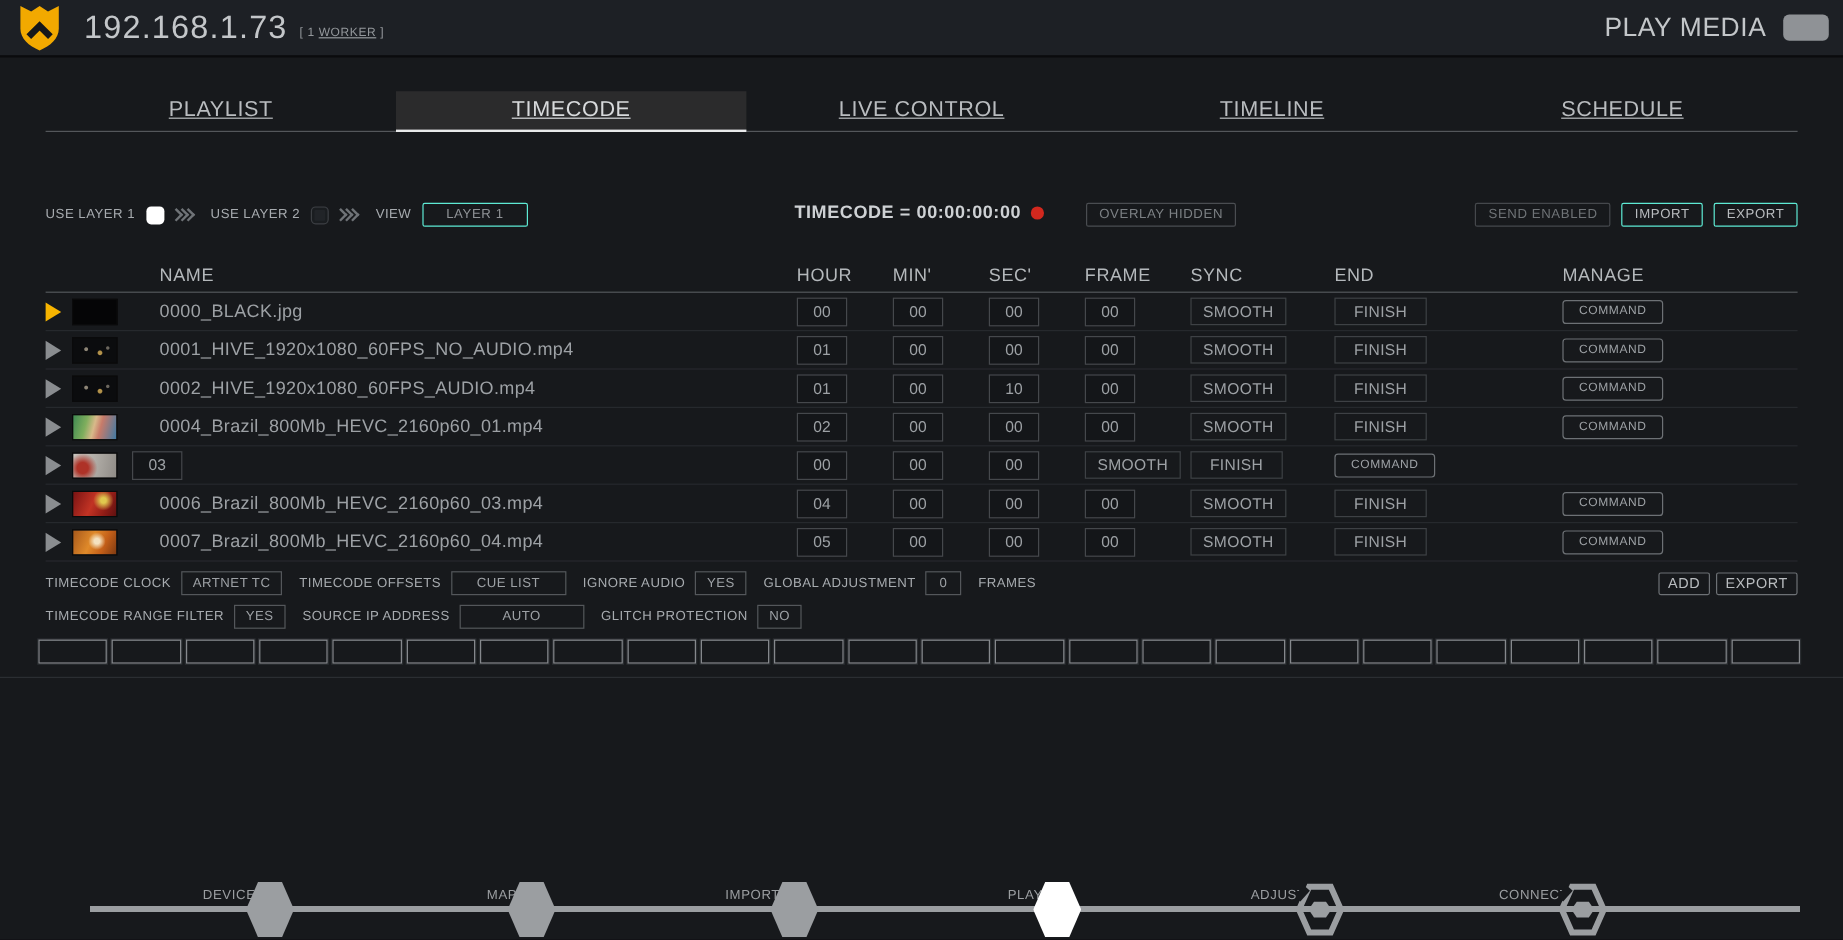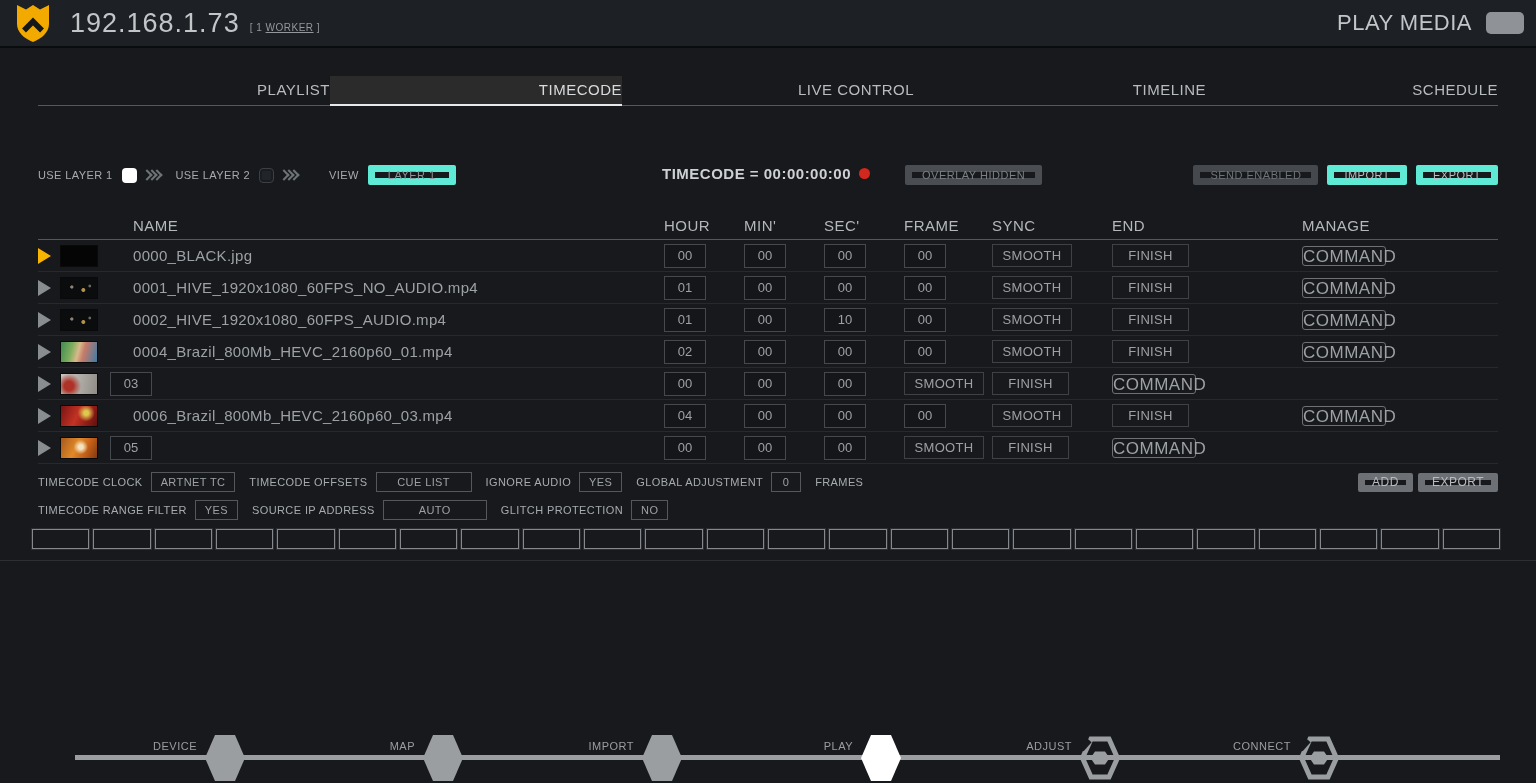--- a/index.html
+++ b/index.html
@@ -12,33 +12,33 @@
   .logo { width:38px; height:40px; margin-right:18px; cursor:pointer; }
   .ip { font-size:27px; color:#c3c6c9; letter-spacing:1px; }
   .workers { font-size:10px; color:#94989c; margin:8px 0 0 10px; letter-spacing:.5px; }
   .workers a { color:#94989c; text-decoration:underline; cursor:pointer; }
   .hdr-spacer { flex:1; }
   .mode-title { font-size:22px; color:#c3c6c9; letter-spacing:.5px; margin-right:14px; }
   .hdr-toggle { width:38px; height:22px; border-radius:5px; background:#8f9296; cursor:pointer; }
 
   
   .tabs { display:flex; margin:28px 38px 0 38px; border-bottom:1px solid #54575b; }
-  .tab { flex:1; text-align:right; font-size:15px; letter-spacing:.5px; color:#b9bcbf; padding:5px 0 6px 0; cursor:pointer; }
+  .tab { flex:1; text-align:center; font-size:18px; letter-spacing:.5px; color:#b9bcbf; padding:5px 0 6px 0; cursor:pointer;text-decoration:underline; }
   .tab.active { background:#2b2b2c; color:#d8dadc; border-bottom:2px solid #e8e9ea; margin-bottom:-1px; }
 
   
   .toolbar { position:relative; height:22px; margin-top:59px; }
   .tb-left { position:absolute; left:38px; top:0; display:flex; align-items:center; gap:9px; }
   .lbl { font-size:11px; color:#a7abaf; letter-spacing:.4px; white-space:nowrap; }
   .cb { width:15px; height:15px; border-radius:4px; cursor:pointer; }
   .cb.checked { background:#ffffff; }
   .cb.unchecked { background:#212428; border:1px solid #3c3f43; box-shadow:inset 0 0 0 2px #1a1d20; }
   .arrows { display:inline-flex; margin:0 6px 0 0; }
   .arrows i { display:inline-block; width:8px; height:8px; border-top:2px solid #6f7377; border-right:2px solid #6f7377; transform:rotate(45deg); margin-left:-3px; }
-  .btn { display:inline-flex; align-items:center; justify-content:center; border:7px solid #5eead4; background:transparent; color:#b9bcbf; font-size:11px; letter-spacing:.5px; height:20px; padding:0 10px; border-radius:2px; cursor:pointer; font-family:inherit; }
+  .btn { display:inline-flex; align-items:center; justify-content:center; border:1px solid #5eead4; background:transparent; color:#b9bcbf; font-size:11px; letter-spacing:.5px; height:20px; padding:0 10px; border-radius:2px; cursor:pointer; font-family:inherit; }
   .btn.wide { min-width:88px; color:#8f9296; }
   .tb-center { position:absolute; left:662px; top:0; display:flex; align-items:center; gap:8px; }
   .tc-text { font-size:15px; color:#ced1d4; letter-spacing:.5px; font-weight:bold; }
   .rec-dot { width:11px; height:11px; border-radius:50%; background:#d2281e; }
   .overlay-btn { position:absolute; left:905px; top:0; min-width:115px; color:#7c8084; border-color:#4a4d51; }
   .tb-right { position:absolute; right:38px; top:0; display:flex; align-items:center; gap:9px; }
   .btn.dim { color:#6f7377; border-color:#45484c; min-width:96px; }
 
   
   .grid-cols { display:grid; grid-template-columns:22px 50px 1fr 80px 80px 80px 88px 120px 190px 196px; align-items:center; }
@@ -55,21 +55,21 @@
   .thumb-hive { background:radial-gradient(circle at 30% 45%, #8d8576 1.2px, transparent 2px), radial-gradient(circle at 62% 60%, #b3924a 1.5px, transparent 2.4px), radial-gradient(circle at 80% 40%, #6c675e 1px, transparent 1.8px), #0b0c0e; }
   .thumb-brazil1 { background:linear-gradient(105deg, #3f8a52 0%, #7fae5d 30%, #d8b98a 48%, #c77b6a 62%, #3e7ba6 100%); }
   .thumb-brazil2 { background:radial-gradient(circle at 22% 60%, #ae3227 15%, transparent 40%), linear-gradient(100deg, #c9c5bf 0%, #b3afa9 45%, #8f8b86 100%); }
   .thumb-brazil3 { background:radial-gradient(circle at 70% 35%, #e0c84e 8%, transparent 30%), linear-gradient(115deg, #7a1313 0%, #c23324 45%, #8f1c16 75%, #5d1010 100%); }
   .thumb-brazil4 { background:radial-gradient(circle at 55% 45%, #f4e2c0 10%, transparent 32%), linear-gradient(115deg, #a7581b 0%, #e08a2a 42%, #c45f18 70%, #7e3a12 100%); }
   .fname { font-size:15px; color:#9da1a5; padding-left:23px; white-space:nowrap; overflow:hidden; letter-spacing:.3px; }
   .num { width:42px; height:24px; background:#141619; border:1px solid #45484c; color:#9da1a5; text-align:center; font-size:13px; font-family:inherit; }
   .selbox { display:inline-block; height:23px; line-height:21px; border:1px solid #3e4145; text-align:center; font-size:13px; color:#9da1a5; letter-spacing:.3px; cursor:pointer; background:#17191c; }
   .selbox.sync { width:80px; }
   .selbox.end { width:77px; }
-  .cmd { width:84px; height:20px; border:1px solid #6d7175; border-radius:3px; background:transparent; color:#9da1a5; font-size:17px; letter-spacing:.5px; cursor:pointer; font-family:inherit; }
+  .cmd { width:84px; height:20px; border:1px solid #6d7175; border-radius:3px; background:transparent; color:#9da1a5; font-size:10px; letter-spacing:.5px; cursor:pointer; font-family:inherit; }
 
   
   .settings { margin:0 38px; }
   .set-row { display:flex; align-items:center; margin-top:8px; height:20px; gap:14px; }
   .setting { display:flex; align-items:center; gap:8px; }
   .s-value { display:inline-block; height:20px; line-height:18px; border:1px solid #54575b; color:#9da1a5; font-size:11px; letter-spacing:.4px; text-align:center; padding:0 9px; cursor:pointer; }
   .row1 .setting:nth-of-type(1) .s-value { min-width:74px; }
   .row1 .setting:nth-of-type(2) .s-value { min-width:96px; }
   .row1 .setting:nth-of-type(3) .s-value { min-width:30px; }
   .row1 .setting:nth-of-type(4) .s-value { min-width:30px; }
@@ -83,21 +83,21 @@
   .hours { display:flex; gap:4px; margin:9px 36px 0 32px; }
   .hour-cell { flex:1; height:20px; line-height:18px; border:1px solid #85888c; box-shadow:0 0 0 1px #2a2d31; text-align:center; font-size:11px; color:#c9923a; letter-spacing:.5px; cursor:pointer; }
   .hours-sep { height:1px; background:#2b2e32; margin-top:11px; }
 
   
   .stepnav { position:absolute; left:0; top:733px; width:1536px; height:50px; }
   .step-line { position:absolute; left:75px; right:36px; top:22px; height:5px; background:#9b9ea1; }
   .step { position:absolute; top:2px; width:40px; height:46px; cursor:pointer; }
   .step:nth-of-type(2){ left:205px; } .step:nth-of-type(3){ left:423px; } .step:nth-of-type(4){ left:642px; }
   .step:nth-of-type(5){ left:861px; } .step:nth-of-type(6){ left:1080px; } .step:nth-of-type(7){ left:1299px; }
-  .step-label { position:absolute; right:48px; top:5px; font-size:11px; color:#9b9ea1; letter-spacing:.5px; white-space:nowrap; }
+  .step-label { position:absolute; right:32px; top:5px; font-size:11px; color:#9b9ea1; letter-spacing:.5px; white-space:nowrap; }
   .hex-solid { position:absolute; inset:0; background:#9b9ea1; clip-path:polygon(25% 0%,75% 0%,100% 50%,75% 100%,25% 100%,0% 50%); }
   .step.v-active .hex-solid { background:#ffffff; }
   .hex-nut { position:absolute; inset:0; width:40px; height:46px; display:none; }
   .step.v-nut .hex-nut { display:block; }
 </style>
 </head>
 <body>
 
 <div class="app">
 
@@ -134,21 +134,21 @@
           <i></i>
           <i></i>
         </span>
       <span class="lbl">USE LAYER 2</span>
       <span class="cb unchecked"></span>
       <span class="arrows">
           <i></i>
           <i></i>
           <i></i>
         </span>
-      <span class="lbl" style="margin-left:16px">VIEW</span>
+      <span class="lbl" style="margin-left:0">VIEW</span>
       <span class="btn wide">LAYER 1</span>
     </div>
     <div class="tb-center">
       <span class="tc-text">TIMECODE = 00:00:00:00</span>
       <span class="rec-dot"></span>
     </div>
     <span class="btn overlay-btn">OVERLAY HIDDEN</span>
     <div class="tb-right">
       <span class="btn dim">SEND ENABLED</span>
       <span class="btn">IMPORT</span>
@@ -237,20 +237,21 @@
     <span><input class="num" value="00" style=""></span>
     <span><input class="num" value="00" style=""></span>
     <span><input class="num" value="00" style=""></span>
     <span><span class="selbox sync">SMOOTH</span></span>
     <span><span class="selbox end">FINISH</span></span>
     <span><button class="cmd">COMMAND</button></span>
   </div>
         <div class="trow grid-cols">
     <span class="play"></span>
     <span class="thumb thumb-brazil4"></span>
+    <span class="fname">0007_Brazil_800Mb_HEVC_2160p60_04.mp4</span>
     <span><input class="num" value="05" style=""></span>
     <span><input class="num" value="00" style=""></span>
     <span><input class="num" value="00" style=""></span>
     <span><input class="num" value="00" style=""></span>
     <span><span class="selbox sync">SMOOTH</span></span>
     <span><span class="selbox end">FINISH</span></span>
     <span><button class="cmd">COMMAND</button></span>
   </div>
       </div>
   </div>

